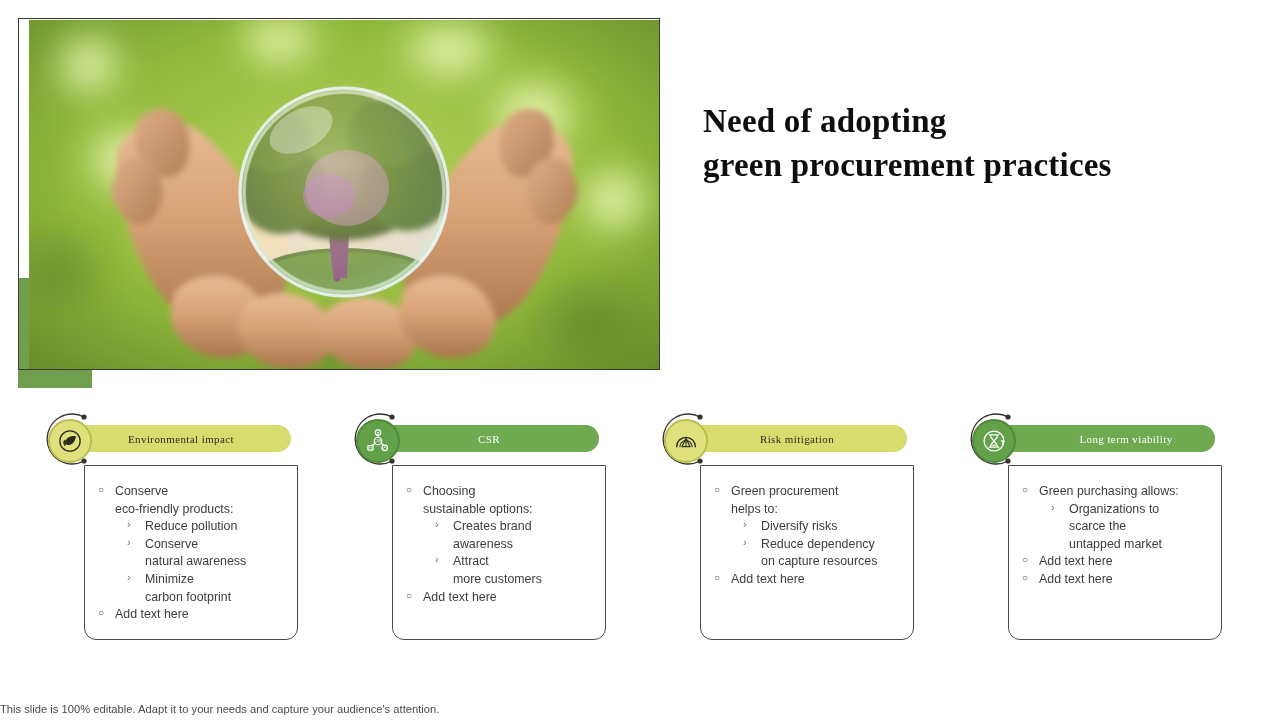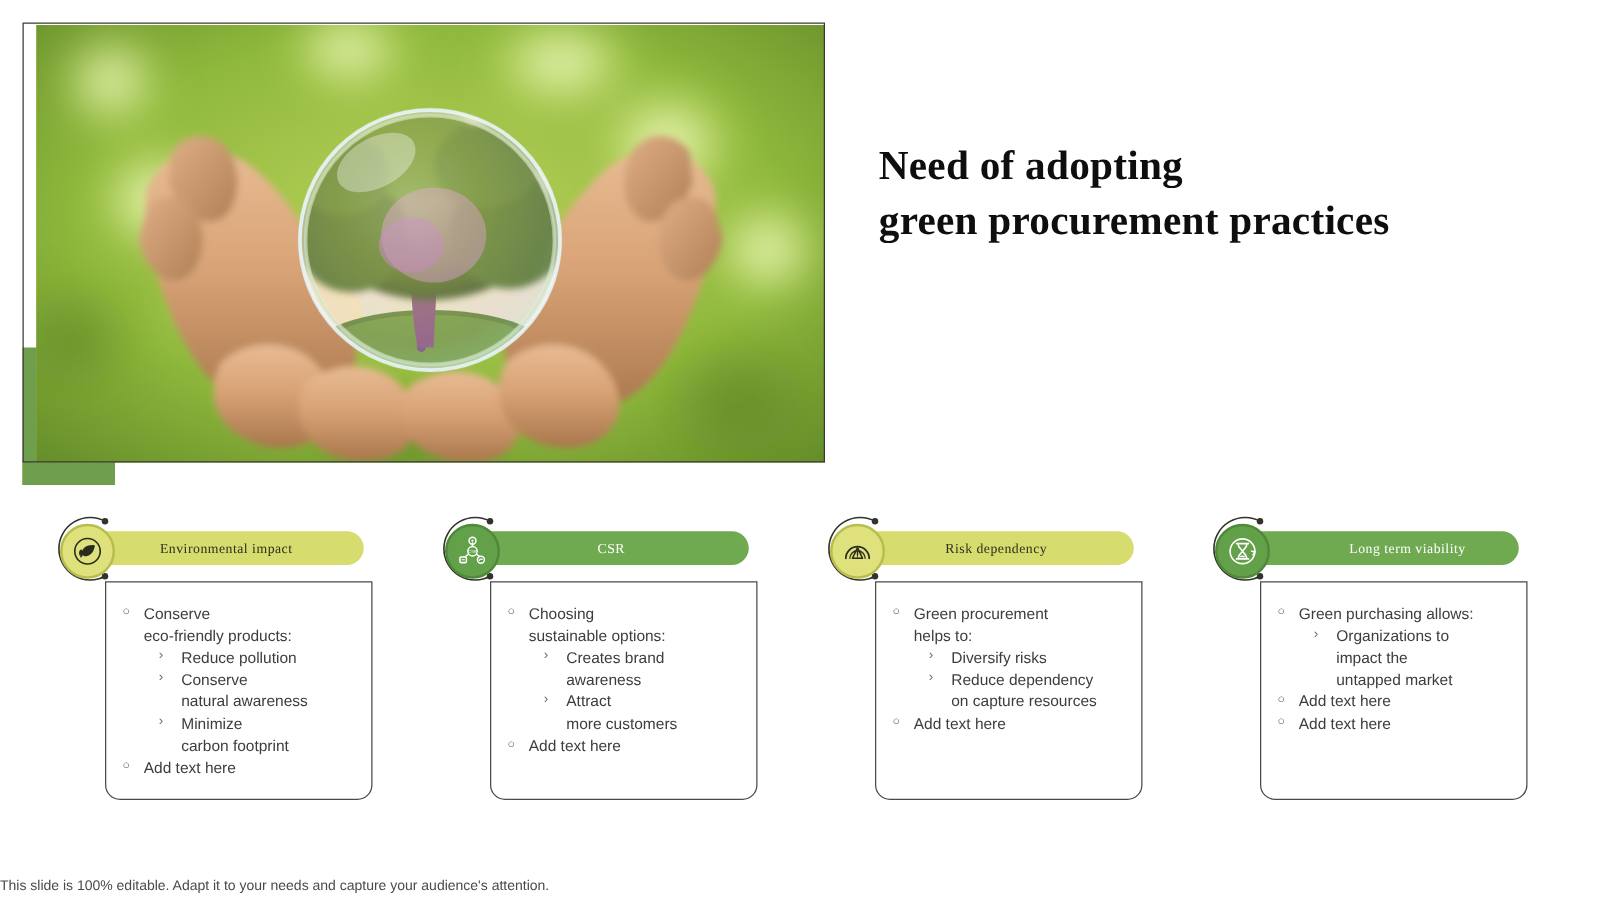--- a/index.html
+++ b/index.html
@@ -59,21 +59,21 @@
     height: 350px;
     overflow: hidden;
     background: #8ab13a;
   }
   #hero-photo svg { display: block; }
 
   
   #header {
     position: absolute;
     left: 703px;
-    top: 112px;
+    top: 100px;
     width: 500px;
   }
   #title {
     font-family: "Liberation Serif", serif;
     font-weight: bold;
     font-size: 33px;
     line-height: 1.33;
     color: #0e0e0e;
     letter-spacing: 0.2px;
     margin: 0;
@@ -421,21 +421,21 @@
       </ul>
            </div>
   </div>
 <div class="card" id="card-2">
     <div class="arc"><svg width="58" height="58" viewBox="0 0 58 58">
     <path d="M41 7 A 25 25 0 1 0 41 51" fill="none" stroke="#33332c" stroke-width="1.3"></path>
     <circle cx="41" cy="7" r="2.6" fill="#33332c"></circle>
     <circle cx="41" cy="51" r="2.6" fill="#33332c"></circle>
   </svg></div>
     <div class="pill" style="background:#d7dc6e;">
-             <span class="pill-label" style="color:#2f2f1c;">Risk dependency</span>
+             <span class="pill-label" style="color:#2f2f1c;">Risk mitigation</span>
            </div>
     <div class="badge" style="background:#dfe27c; border:2px solid #b9bd4e;">
              <svg width="26" height="26" viewBox="0 0 32 32">
       <path d="M4.5 23 A 11.5 11.5 0 0 1 27.5 23" fill="none" stroke="#2c2c1e" stroke-width="1.7" stroke-linecap="round"></path>
       <path d="M8.5 23 A 7.5 7.5 0 0 1 23.5 23" fill="none" stroke="#2c2c1e" stroke-width="1.3" stroke-linecap="round"></path>
       <path d="M16 12.5 L 21 23 L 11 23 Z" fill="none" stroke="#2c2c1e" stroke-width="1.5" stroke-linejoin="round"></path>
       <line x1="16" y1="16.4" x2="16" y2="20" stroke="#2c2c1e" stroke-width="1.4" stroke-linecap="round"></line>
       <circle cx="16" cy="21.6" r="0.8" fill="#2c2c1e"></circle>
     </svg>
            </div>
@@ -465,21 +465,21 @@
     <line x1="10.2" y1="8.4" x2="21.8" y2="8.4" stroke="#ffffff" stroke-width="1.7" stroke-linecap="round"></line>
     <line x1="10.2" y1="23.6" x2="21.8" y2="23.6" stroke="#ffffff" stroke-width="1.7" stroke-linecap="round"></line>
     <path d="M11.6 8.6 C 11.6 13.2, 16 14.6, 16 16 C 16 17.4, 11.6 18.8, 11.6 23.4" fill="none" stroke="#ffffff" stroke-width="1.6"></path>
     <path d="M20.4 8.6 C 20.4 13.2, 16 14.6, 16 16 C 16 17.4, 20.4 18.8, 20.4 23.4" fill="none" stroke="#ffffff" stroke-width="1.6"></path>
     <path d="M13 21.8 C 14 19.8, 18 19.8, 19 21.8 Z" fill="#ffffff"></path>
   </svg>
            </div>
     <div class="box" style="border-color:#4a4a4a;">
              <ul class="bullets">
         <li class="lvl1"><span class="mk">○</span><span>Green purchasing allows:</span><ul class="sub">
-            <li class="lvl2"><span class="mk">›</span><span>Organizations to</span><span class="cont">impact the</span><span class="cont">untapped market</span></li>
+            <li class="lvl2"><span class="mk">›</span><span>Organizations to</span><span class="cont">scarce the</span><span class="cont">untapped market</span></li>
           </ul></li>
         <li class="lvl1"><span class="mk">○</span><span>Add text here</span></li>
         <li class="lvl1"><span class="mk">○</span><span>Add text here</span></li>
       </ul>
            </div>
   </div>
 
 <div id="footer">This slide is 100% editable. Adapt it to your needs and capture your audience's attention.</div>
 
 </body></html>

